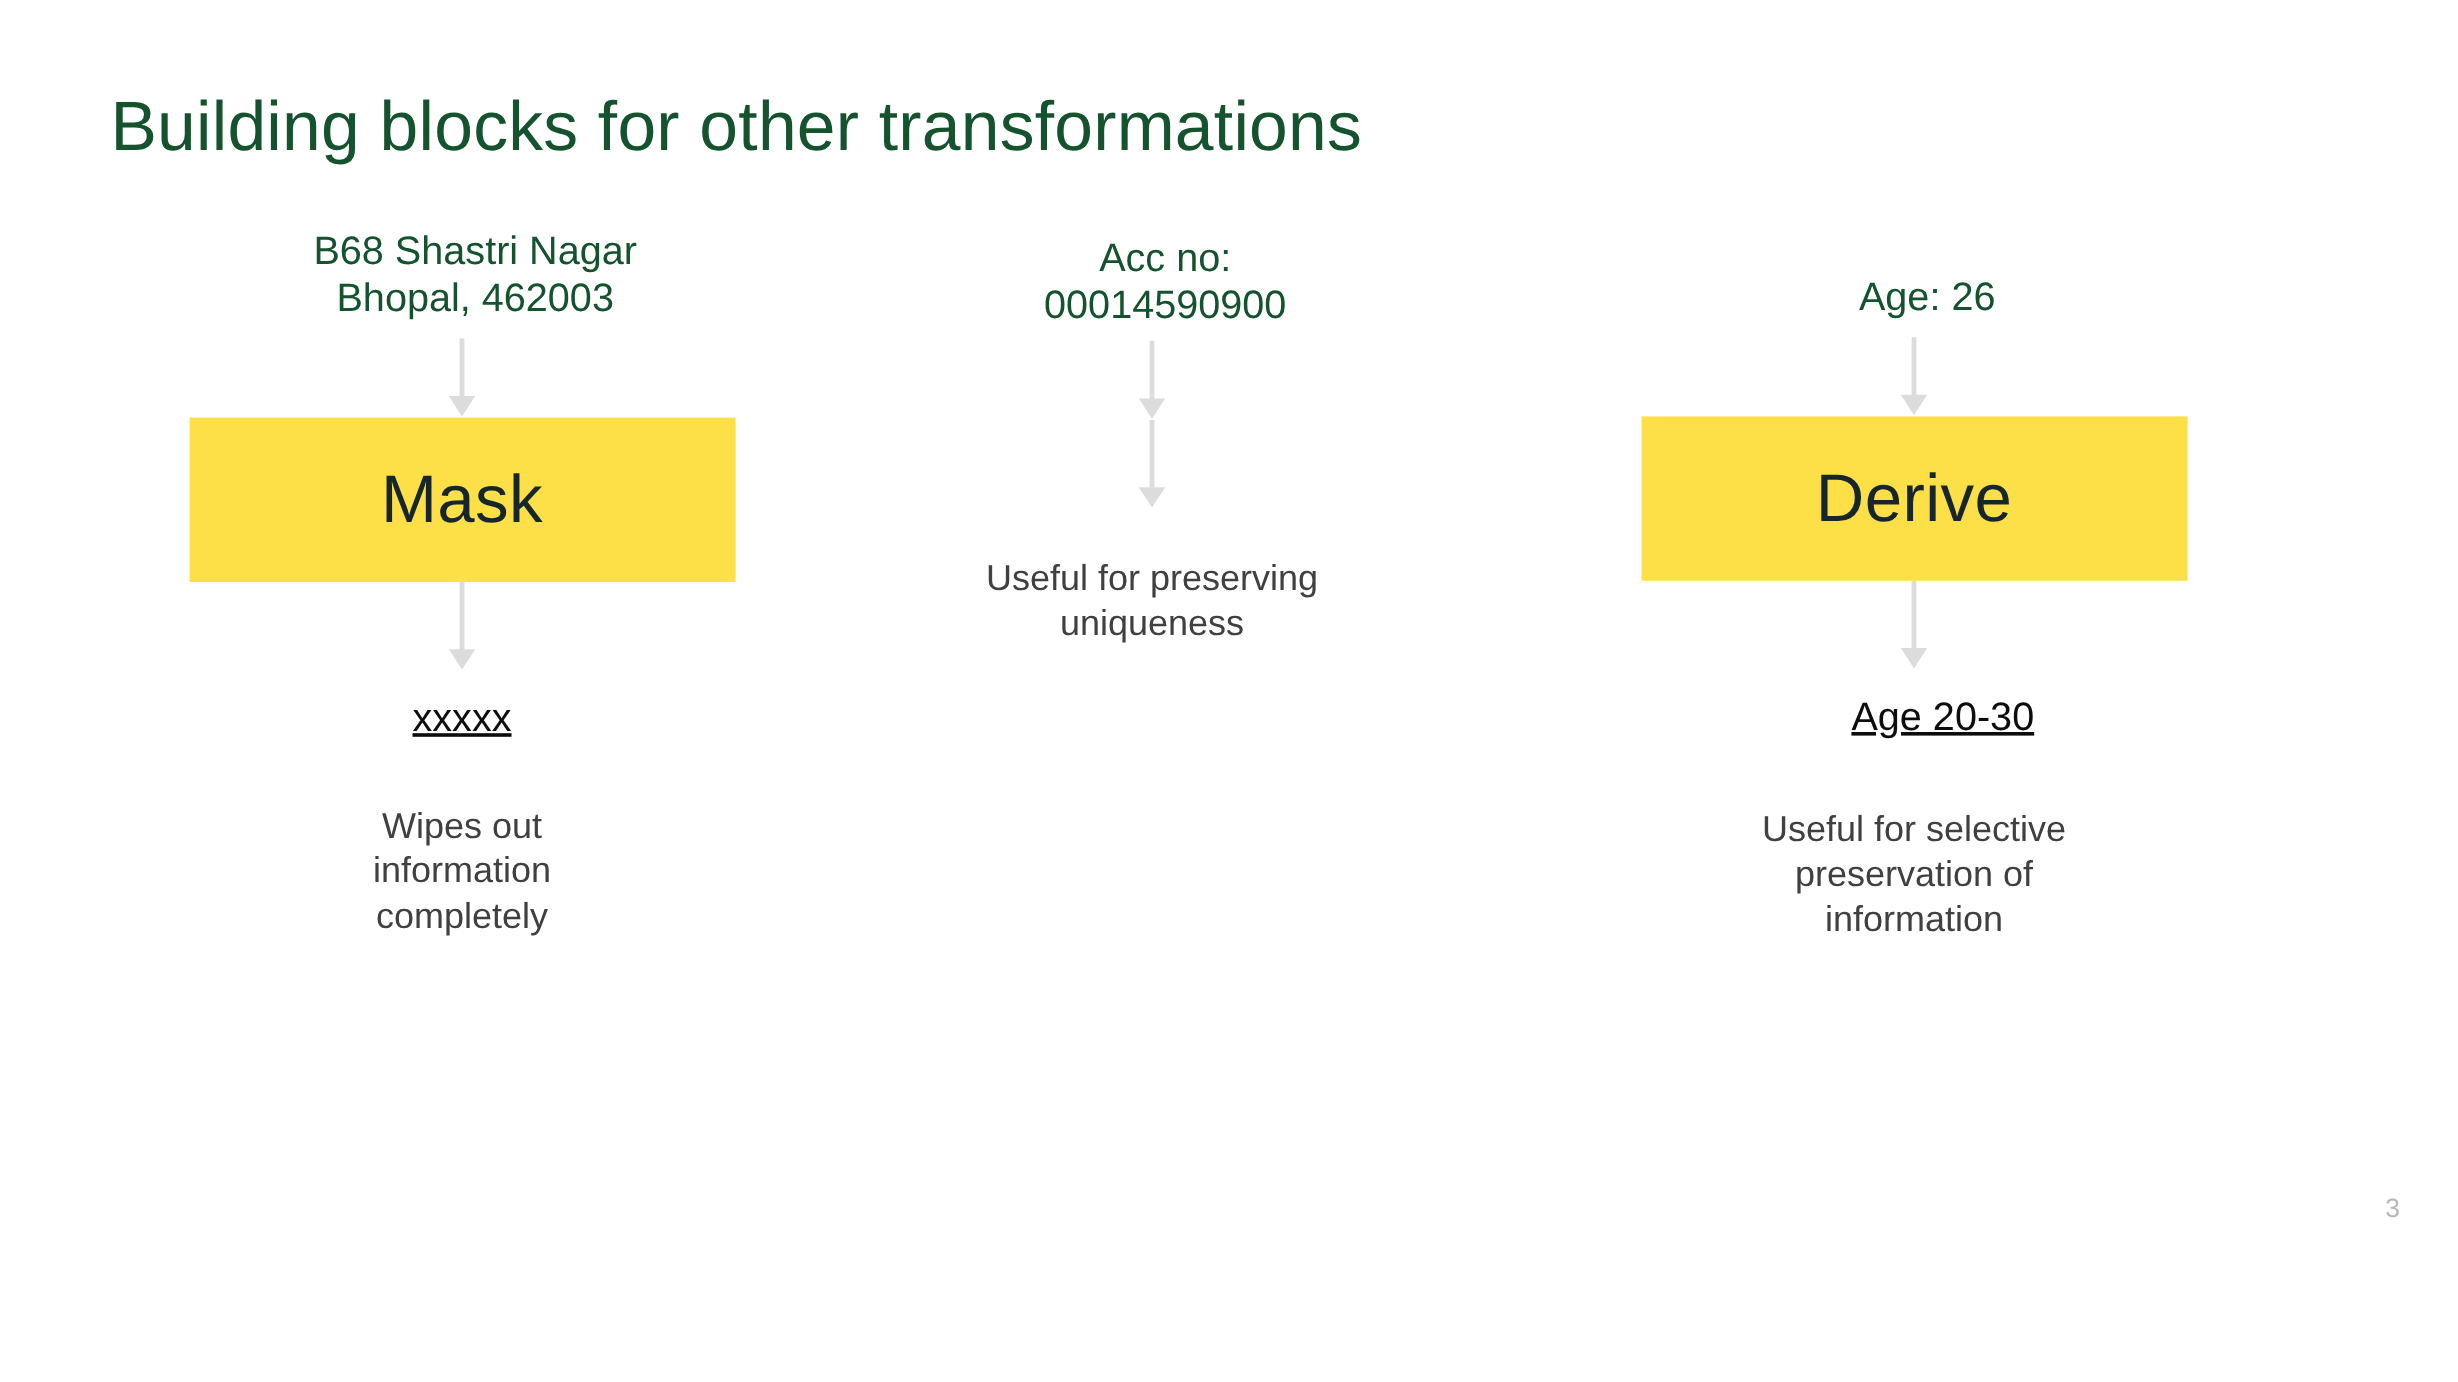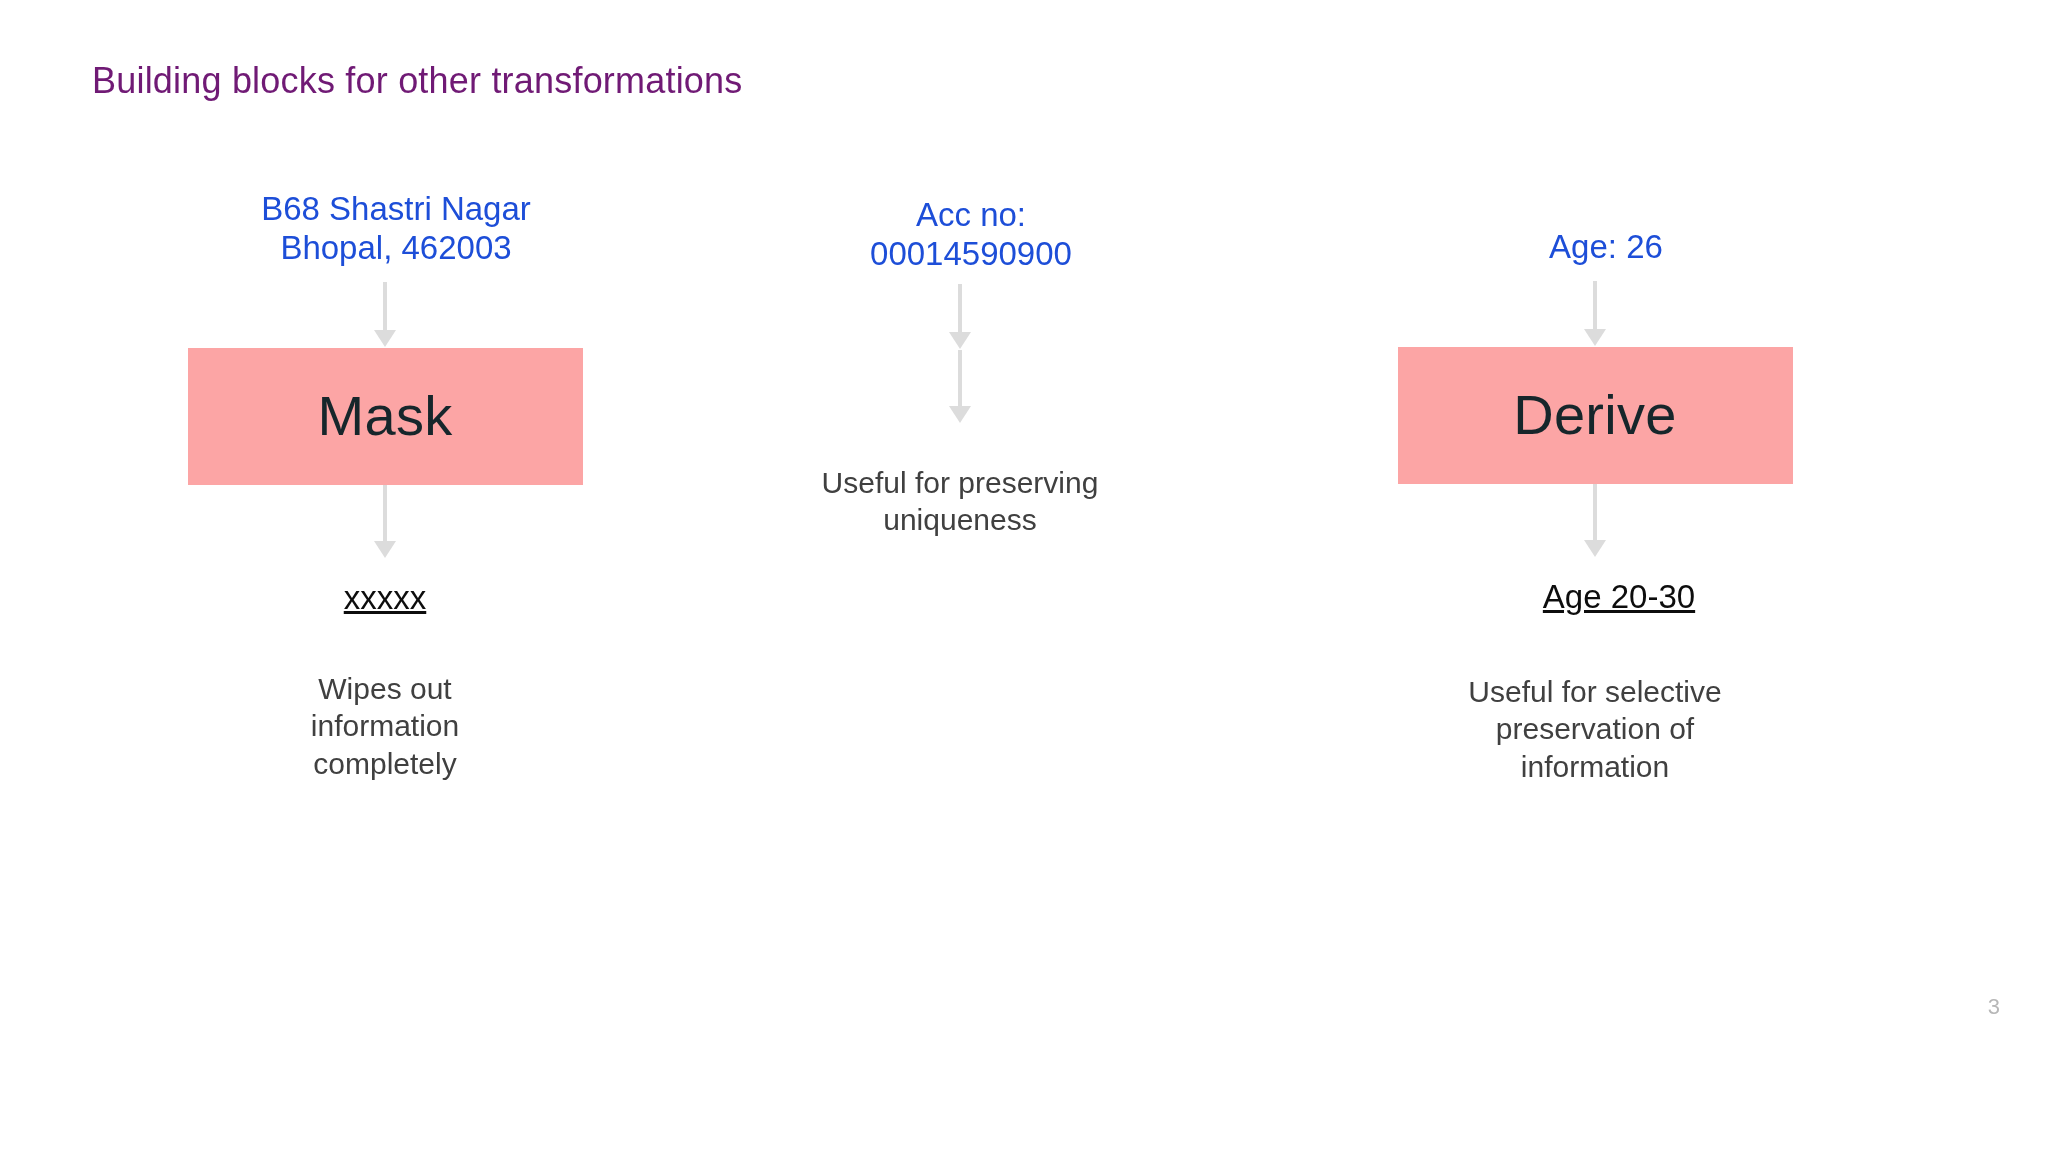--- a/index.html
+++ b/index.html
@@ -19,25 +19,25 @@
   .slide {
     position: absolute;
     inset: 0;
     background: #ffffff;
   }
 
   
   .slide-title {
     position: absolute;
     left: 92px;
-    top: 60px;
-    font-size: 36px;
+    top: 72px;
+    font-size: 58px;
     line-height: 1.18;
     font-weight: 400;
-    color: #701a75;
+    color: #14532d;
     letter-spacing: 0.2px;
     white-space: nowrap;
   }
 
   
   .columns {
     position: absolute;
     left: 0;
     top: 190px;
     width: 2048px;
@@ -53,21 +53,21 @@
     align-items: center;
   }
   .col-0 { left: 155px; }
   .col-1 { left: 730px; }
   .col-2 { left: 1365px; }
 
   
   .input-text {
     font-size: 33px;
     line-height: 1.18;
-    color: #1d4ed8;
+    color: #14532d;
     text-align: center;
     font-weight: 400;
     white-space: pre-line;
     margin-left: 22px;
   }
 
   
   .arrow {
     position: relative;
     width: 22px;
@@ -95,23 +95,23 @@
   .arrow-top { height: 66px; }
   .arrow-top .shaft { height: 50px; }
   .arrow-top .head { top: 48px; }
 
   .arrow-bottom { height: 78px; }
   .arrow-bottom .shaft { height: 58px; }
   .arrow-bottom .head { top: 56px; }
 
   
   .op-box {
-    width: 395px;
+    width: 455px;
     height: 137px;
-    background: #fca5a5;
+    background: #fde047;
     display: flex;
     align-items: center;
     justify-content: center;
     font-size: 56px;
     font-weight: 400;
     color: #16262b;
     line-height: 1;
     letter-spacing: 0.3px;
   }
 

